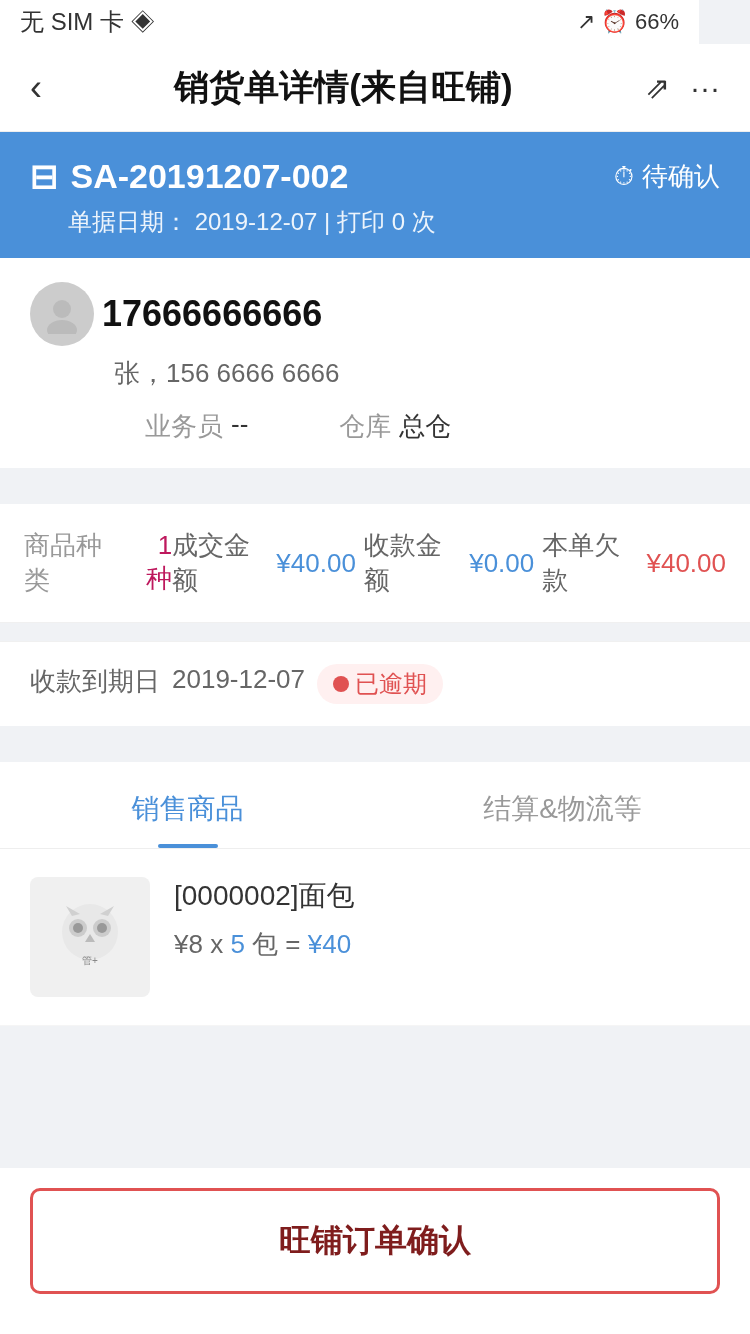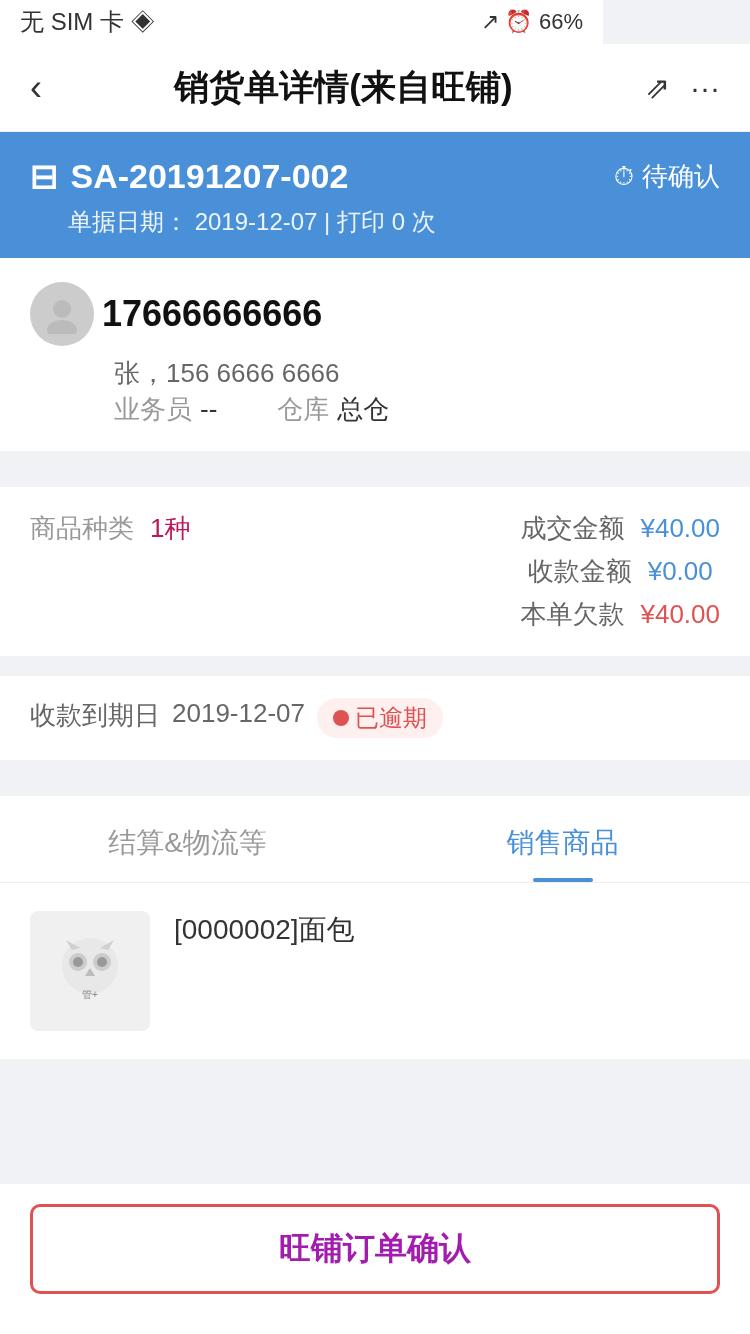--- a/index.html
+++ b/index.html
@@ -8,21 +8,21 @@
       width: 750px;
       min-height: 1334px;
       background: #f0f2f5;
       font-family: -apple-system, "PingFang SC", "Microsoft YaHei", sans-serif;
       font-size: 28px;
       color: #333;
     }
 
     
     .status-bar {
-      width: 603px;
+      width: 699px;
       height: 44px;
       background: #fff;
       display: flex;
       align-items: center;
       justify-content: space-between;
       padding: 0 20px;
       font-size: 24px;
       font-weight: 500;
     }
     .status-left { display: flex; align-items: center; gap: 10px; }
@@ -120,60 +120,60 @@
       color: #999;
     }
     .customer-phone {
       font-size: 36px;
       font-weight: 600;
       color: #111;
     }
     .customer-name {
       font-size: 26px;
       color: #666;
-      margin-bottom: 1px;
+      margin-bottom: 18px;
       padding-left: 84px;
     }
     .customer-meta {
       display: flex;
       align-items: center;
       gap: 0;
       font-size: 26px;
       color: #666;
       padding-left: 84px;
     }
     .meta-item {
       display: flex;
-      align-items: center;
+      align-items: flex-start;
       gap: 8px;
       margin-right: 60px;
+      margin-left: 31px;
     }
     .meta-label { color: #999; }
     .meta-value { color: #333; }
 
     
     .summary-section {
       background: #fff;
-      padding: 24px 30px;
+      padding: 24px 24px;
       margin-top: 18px;
       display: flex;
       justify-content: space-between;
       align-items: flex-start;
     }
     .summary-left {
       display: flex;
       align-items: center;
       font-size: 26px;
     }
     .summary-label { color: #999; margin-right: 16px; }
     .summary-value { color: #be185d; text-align: right; }
     .summary-right {
       display: flex;
-      flex-direction: column;
-      align-items: center;
+      align-items: flex-end;
       gap: 8px;
     }
     .summary-row {
       display: flex;
       align-items: center;
       gap: 16px;
       font-size: 26px;
     }
     .summary-row-label { color: #666; }
     .amount-green { color: #4a90d9; }
@@ -295,25 +295,25 @@
     
     .bottom-bar {
       position: fixed;
       bottom: 0;
       width: 750px;
       background: #fff;
       padding: 20px 30px 40px;
     }
     .confirm-btn {
       width: 100%;
-      height: 90px;
+      height: 106px;
       border: 3px solid #e05252;
       border-radius: 10px;
       background: #fff;
-      color: #a21caf;
+      color: #7f1d1d;
       font-size: 32px;
       font-weight: 600;
       cursor: pointer;
       display: flex;
       align-items: center;
       justify-content: center;
     }
 
     
     .sep { height: 18px; background: #f0f2f5; }
@@ -412,25 +412,25 @@
   <span class="overdue-badge">
     <span class="overdue-dot"></span>
     <span>已逾期</span>
   </span>
 </div>
 
 <div class="sep"></div>
 
 <div class="tabs-section">
   <div class="tabs-row">
+    <div class="tab-item active">
+      <span>销售商品</span>
+    </div>
     <div class="tab-item">
       <span>结算&amp;物流等</span>
-    </div>
-    <div class="tab-item active">
-      <span>销售商品</span>
     </div>
   </div>
 
   <div class="product-list">
     <div class="product-item">
       <div class="product-thumb">
         <div class="product-thumb-inner">
 
           <svg width="80" height="70" viewBox="0 0 80 70" fill="none">
             <circle cx="40" cy="30" r="28" fill="#e8e8e8"></circle>
@@ -444,20 +444,28 @@
 
             <polygon points="22,14 16,4 30,12" fill="#d0d0d0"></polygon>
             <polygon points="58,14 64,4 50,12" fill="#d0d0d0"></polygon>
 
             <text x="40" y="62" text-anchor="middle" font-size="10" fill="#888" font-family="sans-serif">管+</text>
           </svg>
         </div>
       </div>
       <div class="product-info">
         <div class="product-name">[0000002]面包</div>
+        <div class="product-price">
+          <span>¥8</span>
+          <span> x </span>
+          <span class="price-qty">5</span>
+          <span>包</span>
+          <span> = </span>
+          <span class="price-highlight">¥40</span>
+        </div>
       </div>
     </div>
   </div>
 </div>
 
 <div class="content-spacer"></div>
 
 <div class="bottom-bar">
   <button class="confirm-btn">旺铺订单确认</button>
 </div>

